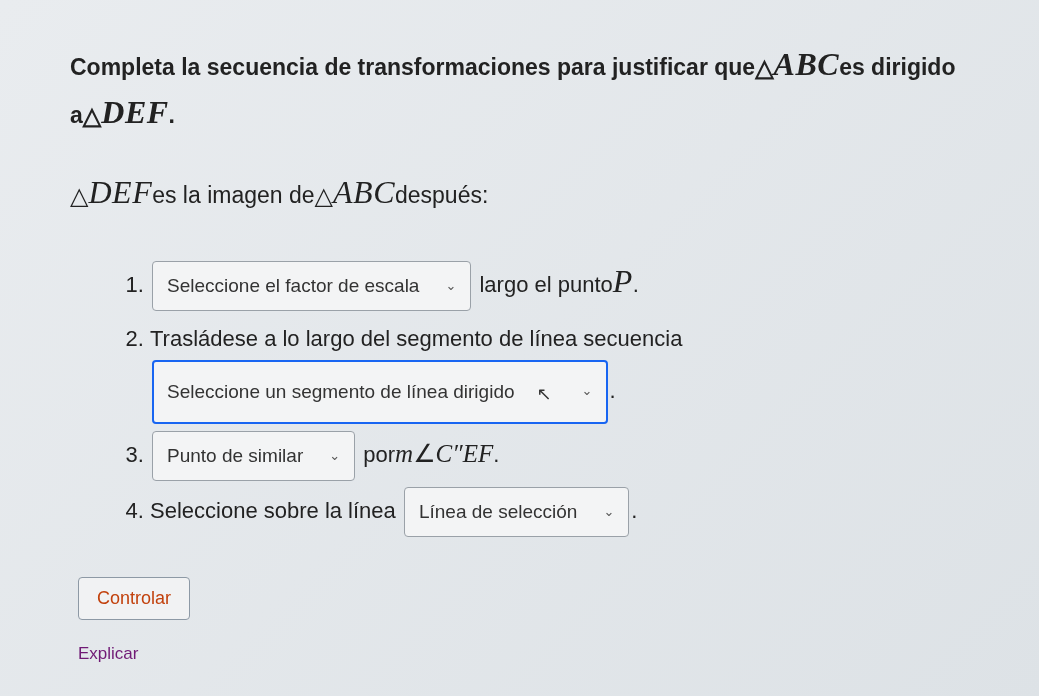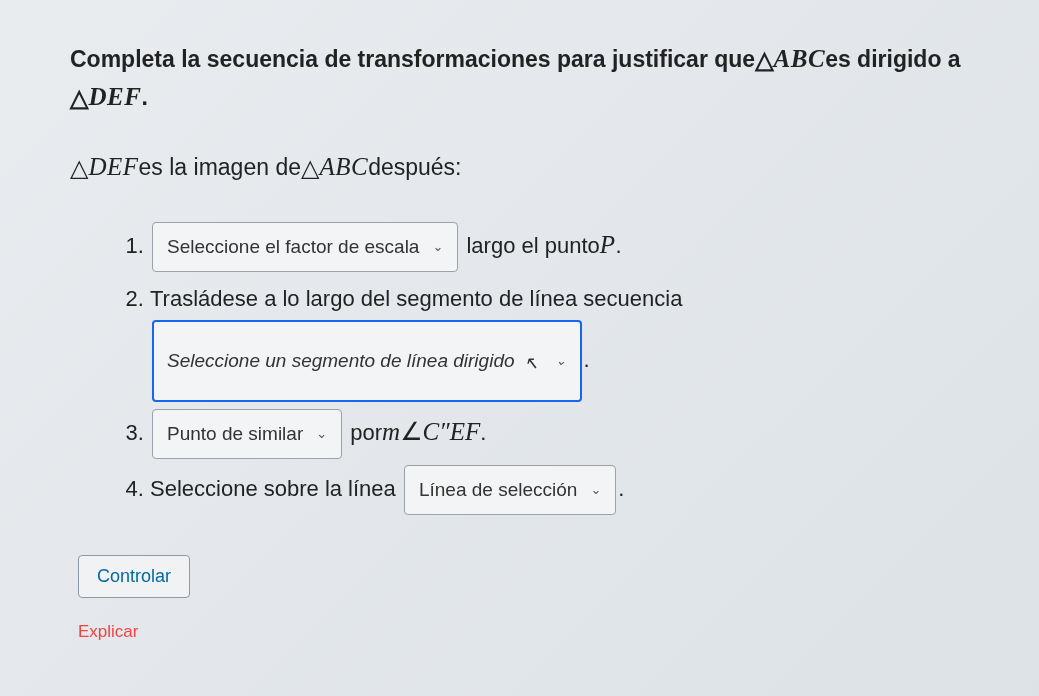--- a/index.html
+++ b/index.html
@@ -25,50 +25,49 @@
   }
   .triangle {
     font-size: 24px;
     display: inline-block;
     position: relative;
     top: 1px;
   }
   .math-italic {
     font-family: "Times New Roman", serif;
     font-style: italic;
-    font-size: 25px;
+    font-size: 32px;
     letter-spacing: 0.5px;
   }
   ol.steps {
     padding-left: 80px;
     margin: 0;
   }
   ol.steps li {
     font-size: 22px;
     line-height: 1.9;
     margin-bottom: 6px;
   }
   .dropdown {
     display: inline-flex;
     align-items: center;
-    gap: 13px;
+    gap: 26px;
     border: 1px solid #9aa1a8;
     border-radius: 4px;
     background: #f3f4f5;
     padding: 6px 14px;
     font-size: 19px;
     color: #333;
     vertical-align: middle;
     margin: 0 2px;
     cursor: pointer;
   }
   .dropdown.selected {
     border: 2px solid #1865f2;
-    padding: 21px 13px;
-    font-style: italic;
+    padding: 12px 13px;
   }
   .chevron {
     font-size: 13px;
     color: #555;
   }
   .cursor {
     display: inline-block;
     font-size: 18px;
     position: relative;
     left: -4px;
@@ -82,32 +81,32 @@
   }
   .angle-expr .angle-sym {
     font-style: normal;
   }
   .check-btn {
     display: inline-block;
     border: 1px solid #8d99a5;
     border-radius: 4px;
     padding: 10px 18px;
     font-size: 18px;
-    color: #0369a1;
+    color: #c2410c;
     background: #f1f2f3;
     margin-top: 34px;
     margin-left: 8px;
     cursor: pointer;
   }
   .explain-link {
     display: block;
     margin-top: 24px;
     margin-left: 8px;
     font-size: 17px;
-    color: #ef4444;
+    color: #701a75;
     cursor: pointer;
   }
 </style>
 </head>
 <body>
 
 
 
 <div class="prompt">
   <span>Completa la secuencia de transformaciones para justificar que</span><span class="triangle">△</span><span class="math-italic">ABC</span><span>es dirigido a</span><span class="triangle">△</span><span class="math-italic">DEF</span><span>.</span>

